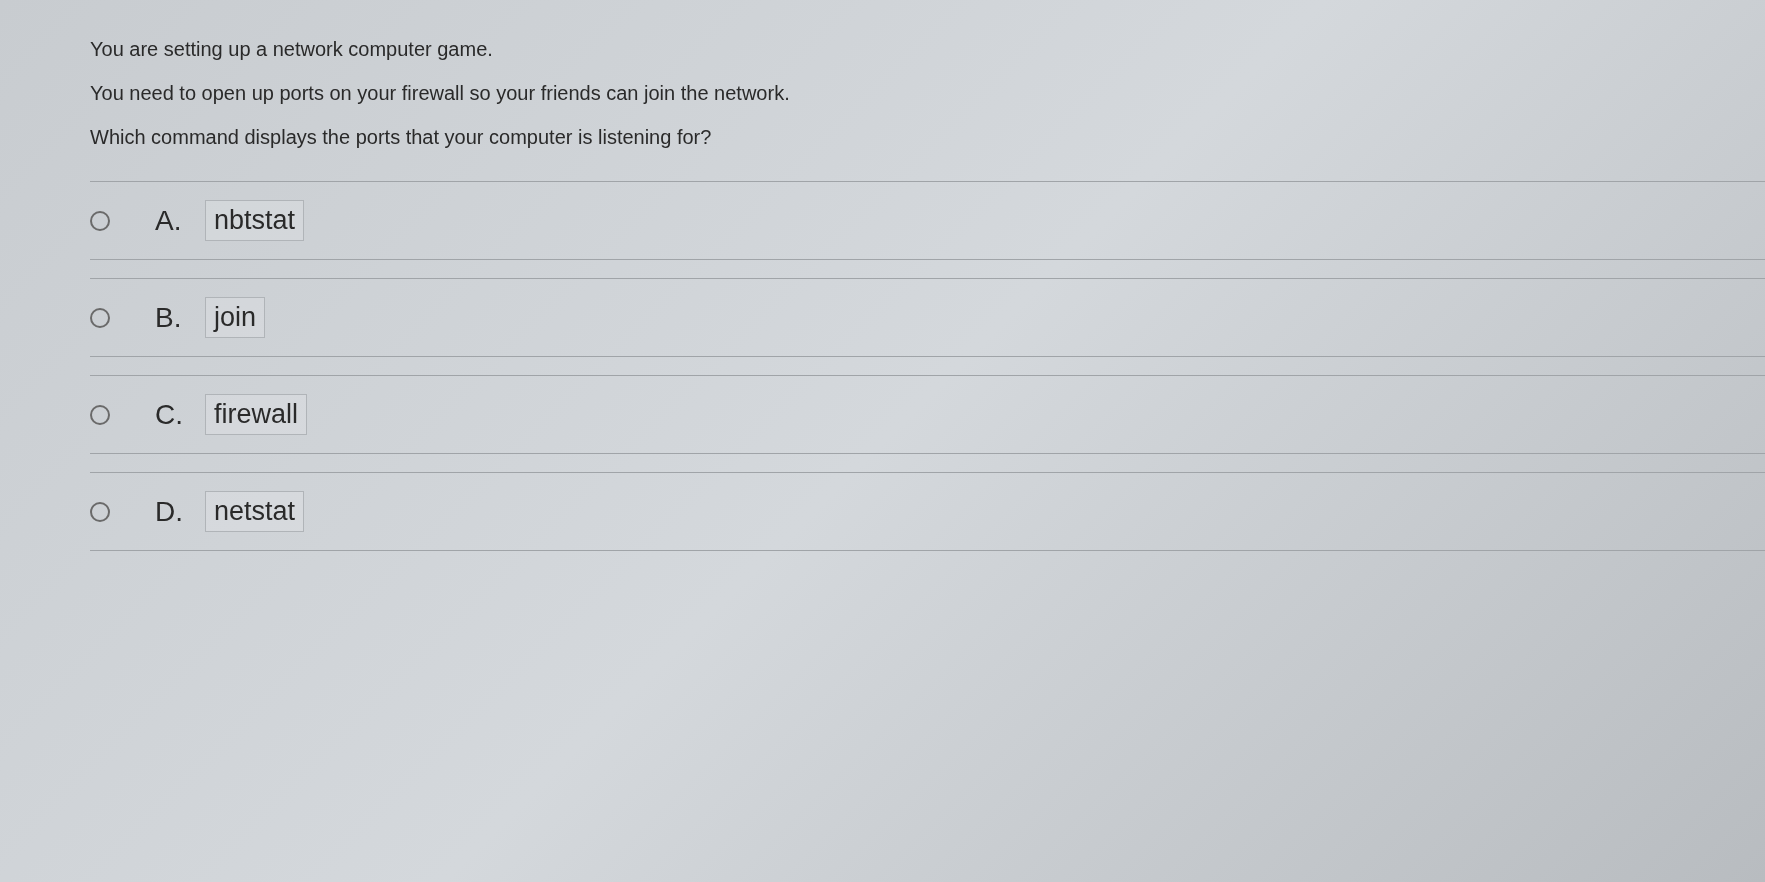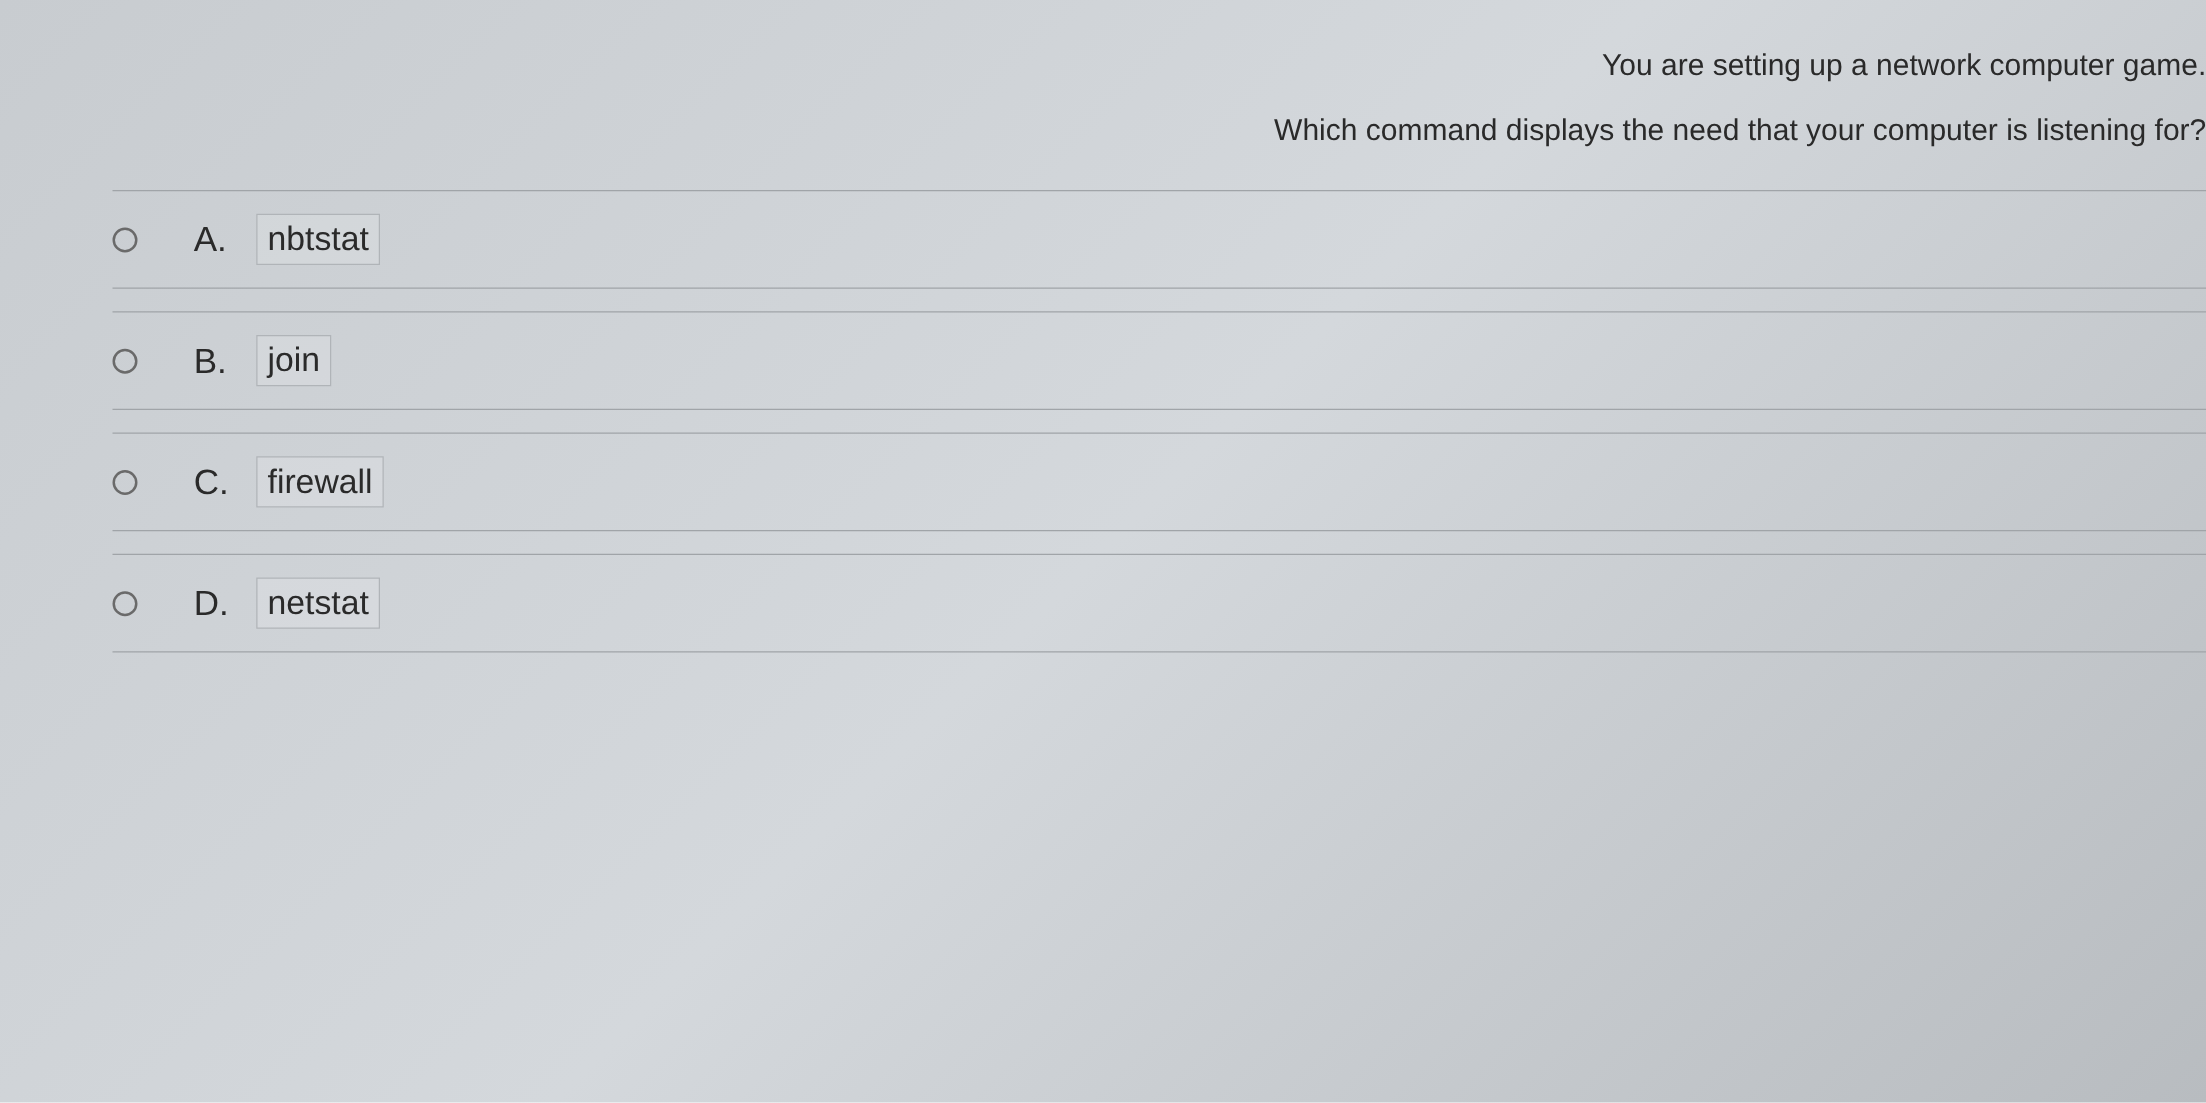--- a/index.html
+++ b/index.html
@@ -9,25 +9,24 @@
     }
     body {
       font-family: Arial, Helvetica, sans-serif;
       background: linear-gradient(135deg, #c8ccd0 0%, #d4d8dc 50%, #b8bcc0 100%);
       width: 1765px;
       height: 882px;
       padding: 30px 0 0 90px;
       color: #3a3a3a;
     }
     .question-text {
-      font-size: 24px;
+      font-size: 20px;
       line-height: 1.9;
       margin-bottom: 25px;
       color: #2a2a2a;
-      text-align: right;
     }
     .question-text p {
       margin-bottom: 6px;
     }
     .options {
       margin-top: 10px;
     }
     .option-row {
       display: flex;
       align-items: center;
@@ -57,21 +56,22 @@
       padding: 4px 8px;
       border: 1px solid #b0b4b8;
       background: rgba(255,255,255,0.15);
     }
   </style>
 </head>
 <body>
 
 <div class="question-text">
   <p>You are setting up a network computer game.</p>
-  <p>Which command displays the need that your computer is listening for?</p>
+  <p>You need to open up ports on your firewall so your friends can join the network.</p>
+  <p>Which command displays the ports that your computer is listening for?</p>
 </div>
 
 <div class="options">
   <div class="option-row">
     <div class="radio"></div>
     <span class="option-letter">A.</span>
     <span class="option-text">nbtstat</span>
   </div>
   <div class="option-row">
     <div class="radio"></div>

